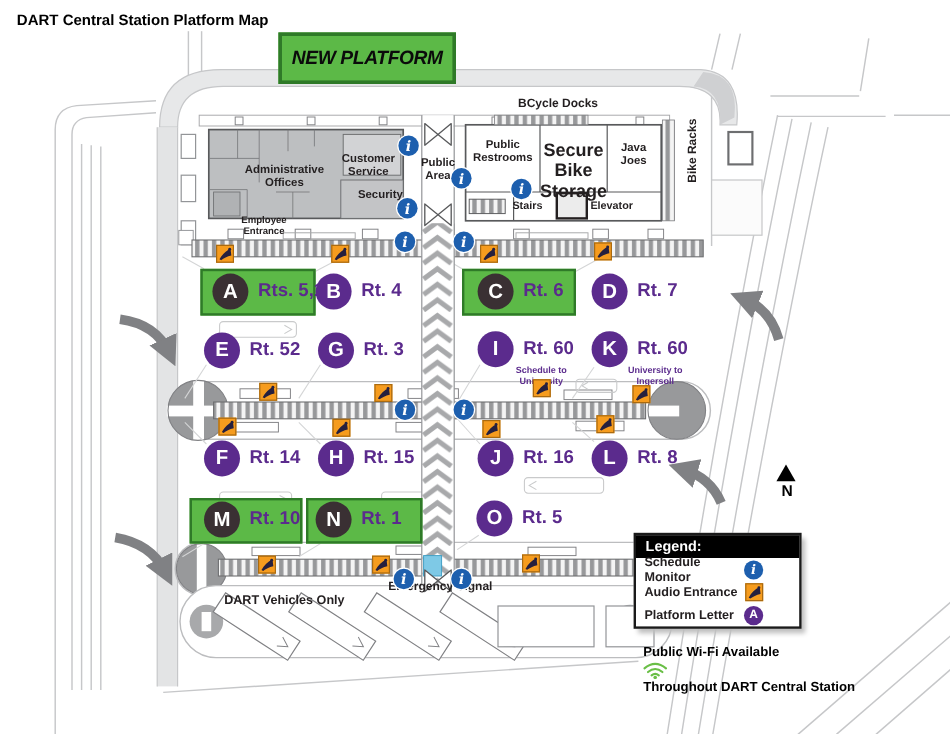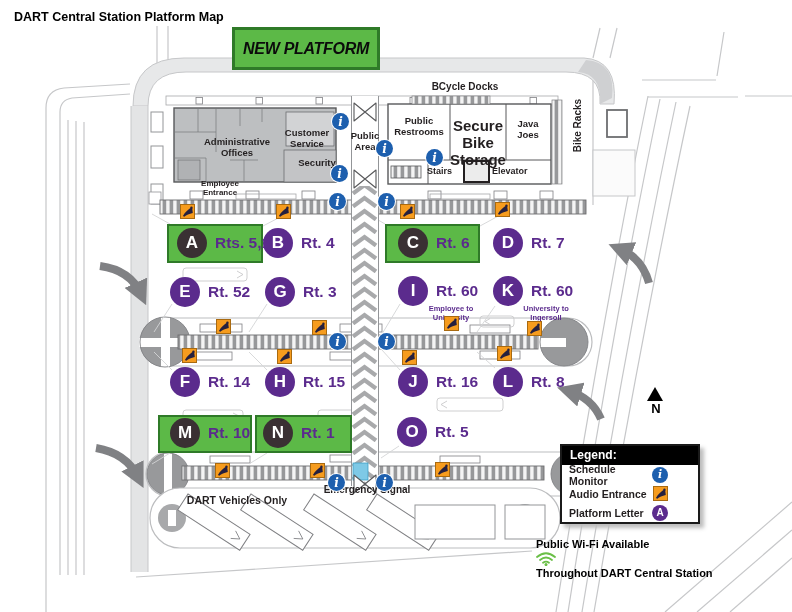--- a/index.html
+++ b/index.html
@@ -20,21 +20,21 @@
   .proute{color:#5B2B8D;font-weight:bold;font-size:15.5px;margin-left:8px;white-space:nowrap;}
   .psub{position:absolute;left:17px;top:28px;width:72px;text-align:center;font-size:7.5px;
         font-weight:bold;color:#5B2B8D;line-height:1.2;}
   .info{position:absolute;width:17px;height:17px;border-radius:50%;background:#1D5FAE;color:#fff;
         display:flex;align-items:center;justify-content:center;z-index:4;
         font-family:"DejaVu Serif",serif;font-style:italic;font-weight:bold;font-size:12px;
         box-shadow:0 0 0 1px #fff;}
   .spk{position:absolute;width:15px;height:15px;background:#F69C1E;border:1px solid #a96a10;
        box-sizing:border-box;display:flex;align-items:center;justify-content:center;z-index:4;}
   .legend{position:absolute;left:528px;top:444px;width:136px;background:#fff;border:2px solid #1a1a1a;
-          box-shadow:4px 4px 4px #bdbdbd;z-index:6;margin-left:32px;}
+          box-shadow:4px 4px 4px #bdbdbd;z-index:6;}
   .legend-h{background:#000;color:#fff;font-weight:bold;font-size:12px;padding:2px 8px 3px;}
   .legend-row{display:flex;align-items:center;font-size:10.5px;font-weight:bold;color:#231f20;
               padding:2px 4px 2px 7px;height:15px;}
   .legend-ic{margin-left:auto;display:flex;align-items:center;justify-content:center;}
   .legend .info,.legend .spk{position:static;box-shadow:none;}
   .wifi-block{position:absolute;left:536px;top:537px;font-weight:bold;font-size:11px;color:#000;
               line-height:1.3;z-index:6;white-space:nowrap;}
   .compassN{position:absolute;left:646px;top:401px;width:20px;text-align:center;
             font-weight:bold;font-size:13px;color:#000;z-index:5;}
   .vert{transform:rotate(-90deg);}
@@ -321,21 +321,21 @@
     <span class="pcirc">E</span>
     <span class="proute">Rt. 52</span>
   </div>
   <div class="plat" style="left:265px;top:277px">
     <span class="pcirc">G</span>
     <span class="proute">Rt. 3</span>
   </div>
   <div class="plat" style="left:398px;top:276px">
     <span class="pcirc">I</span>
     <span class="proute">Rt. 60</span>
-    <span class="psub"><span>Employee to</span><br><span>University</span></span>
+    <span class="psub"><span>Schedule to</span><br><span>University</span></span>
   </div>
   <div class="plat" style="left:493px;top:276px">
     <span class="pcirc">K</span>
     <span class="proute">Rt. 60</span>
     <span class="psub"><span>University to</span><br><span>Ingersoll</span></span>
   </div>
   <div class="plat" style="left:170px;top:367px">
     <span class="pcirc">F</span>
     <span class="proute">Rt. 14</span>
   </div>

